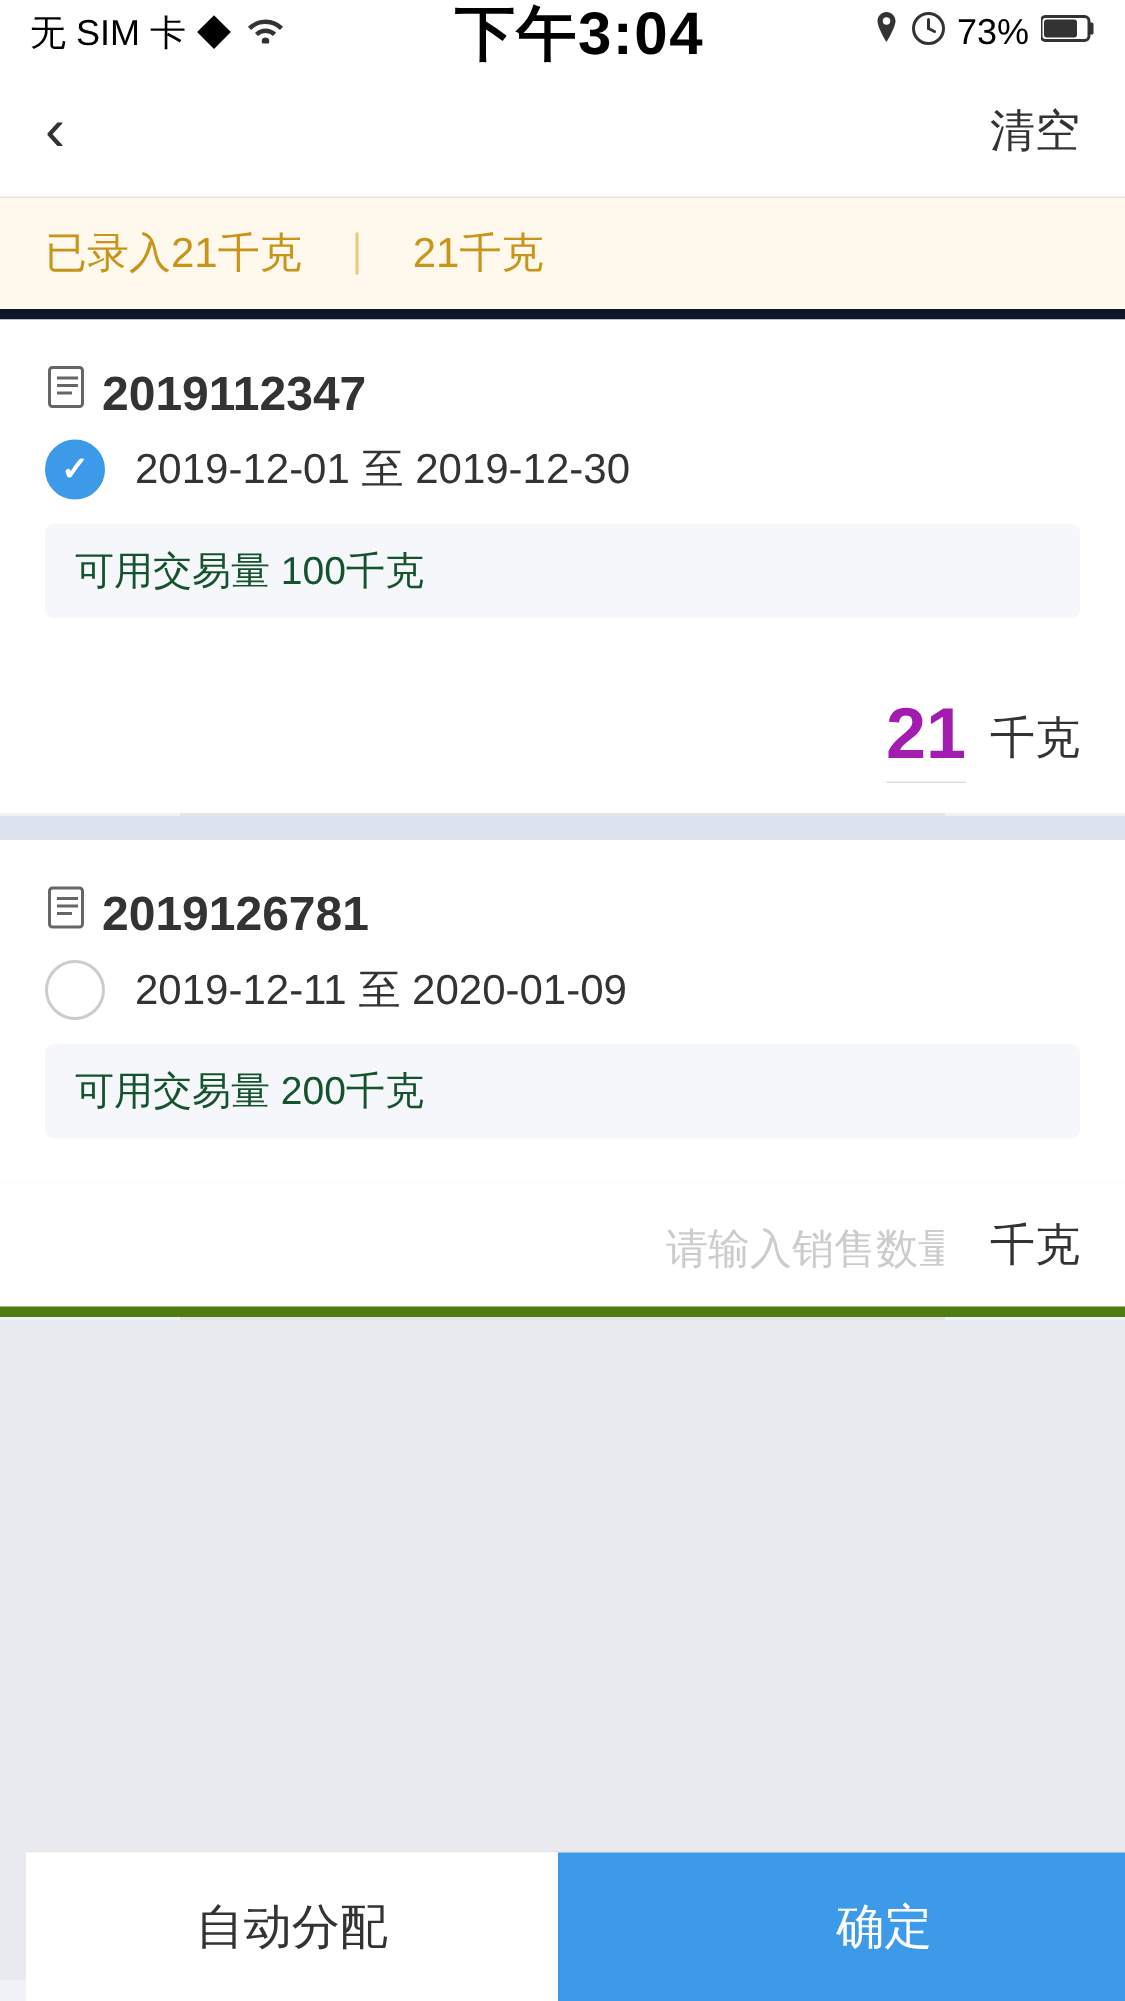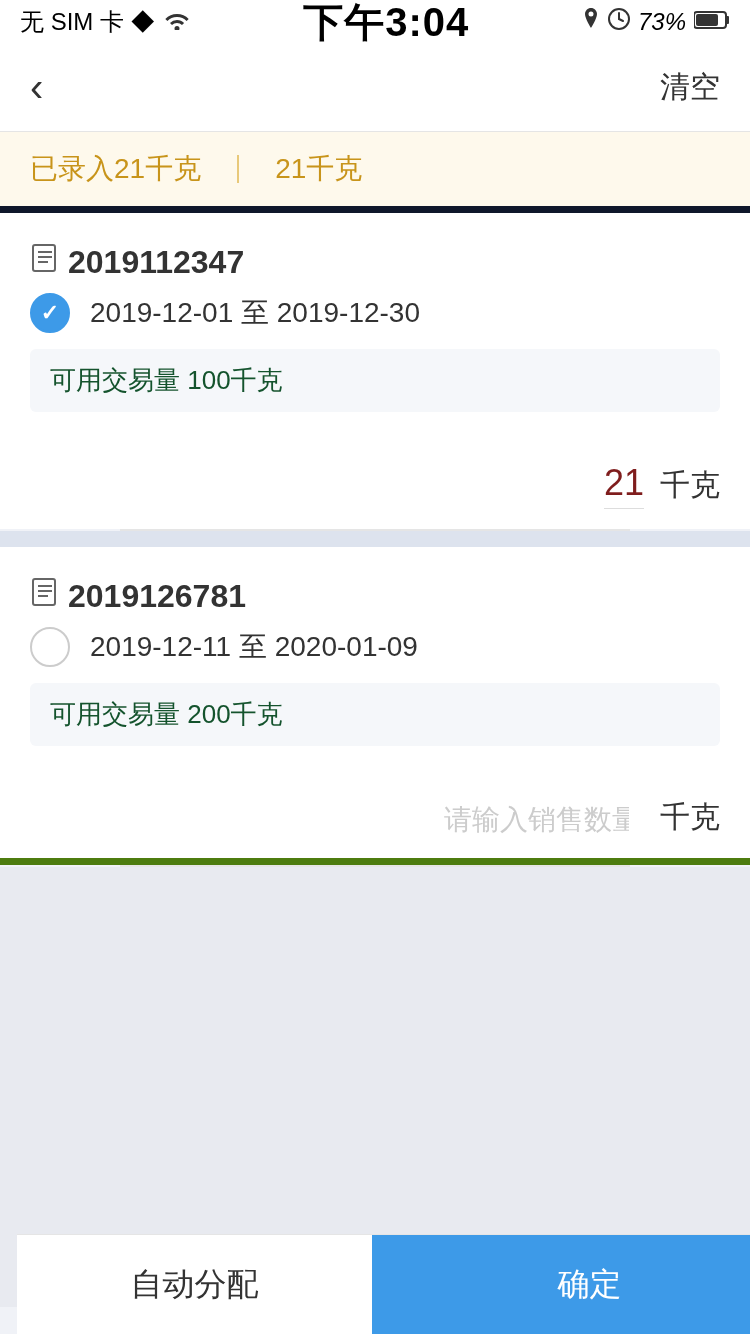--- a/index.html
+++ b/index.html
@@ -32,21 +32,20 @@
     .status-center {
       font-size: 40px;
       font-weight: 600;
       letter-spacing: 1px;
     }
     .status-right {
       display: flex;
       align-items: center;
       gap: 8px;
       font-size: 24px;
-      font-style: italic;
     }
 
     
     .nav-bar {
       height: 88px;
       background: #fff;
       display: flex;
       align-items: center;
       justify-content: space-between;
       padding: 0 30px;
@@ -193,23 +192,23 @@
     
     .qty-display-row {
       display: flex;
       align-items: center;
       justify-content: flex-end;
       padding: 20px 30px;
       gap: 16px;
       background: #fff;
     }
     .qty-display-value {
-      font-size: 36px;
-      color: #7f1d1d;
-      font-weight: 400;
+      font-size: 48px;
+      color: #a21caf;
+      font-weight: 700;
     }
     .qty-display-underline {
       border-bottom: 1px solid #ddd;
       padding-bottom: 4px;
     }
 
     
     .bottom-space {
       flex: 1;
       background: #e8eaf0;

